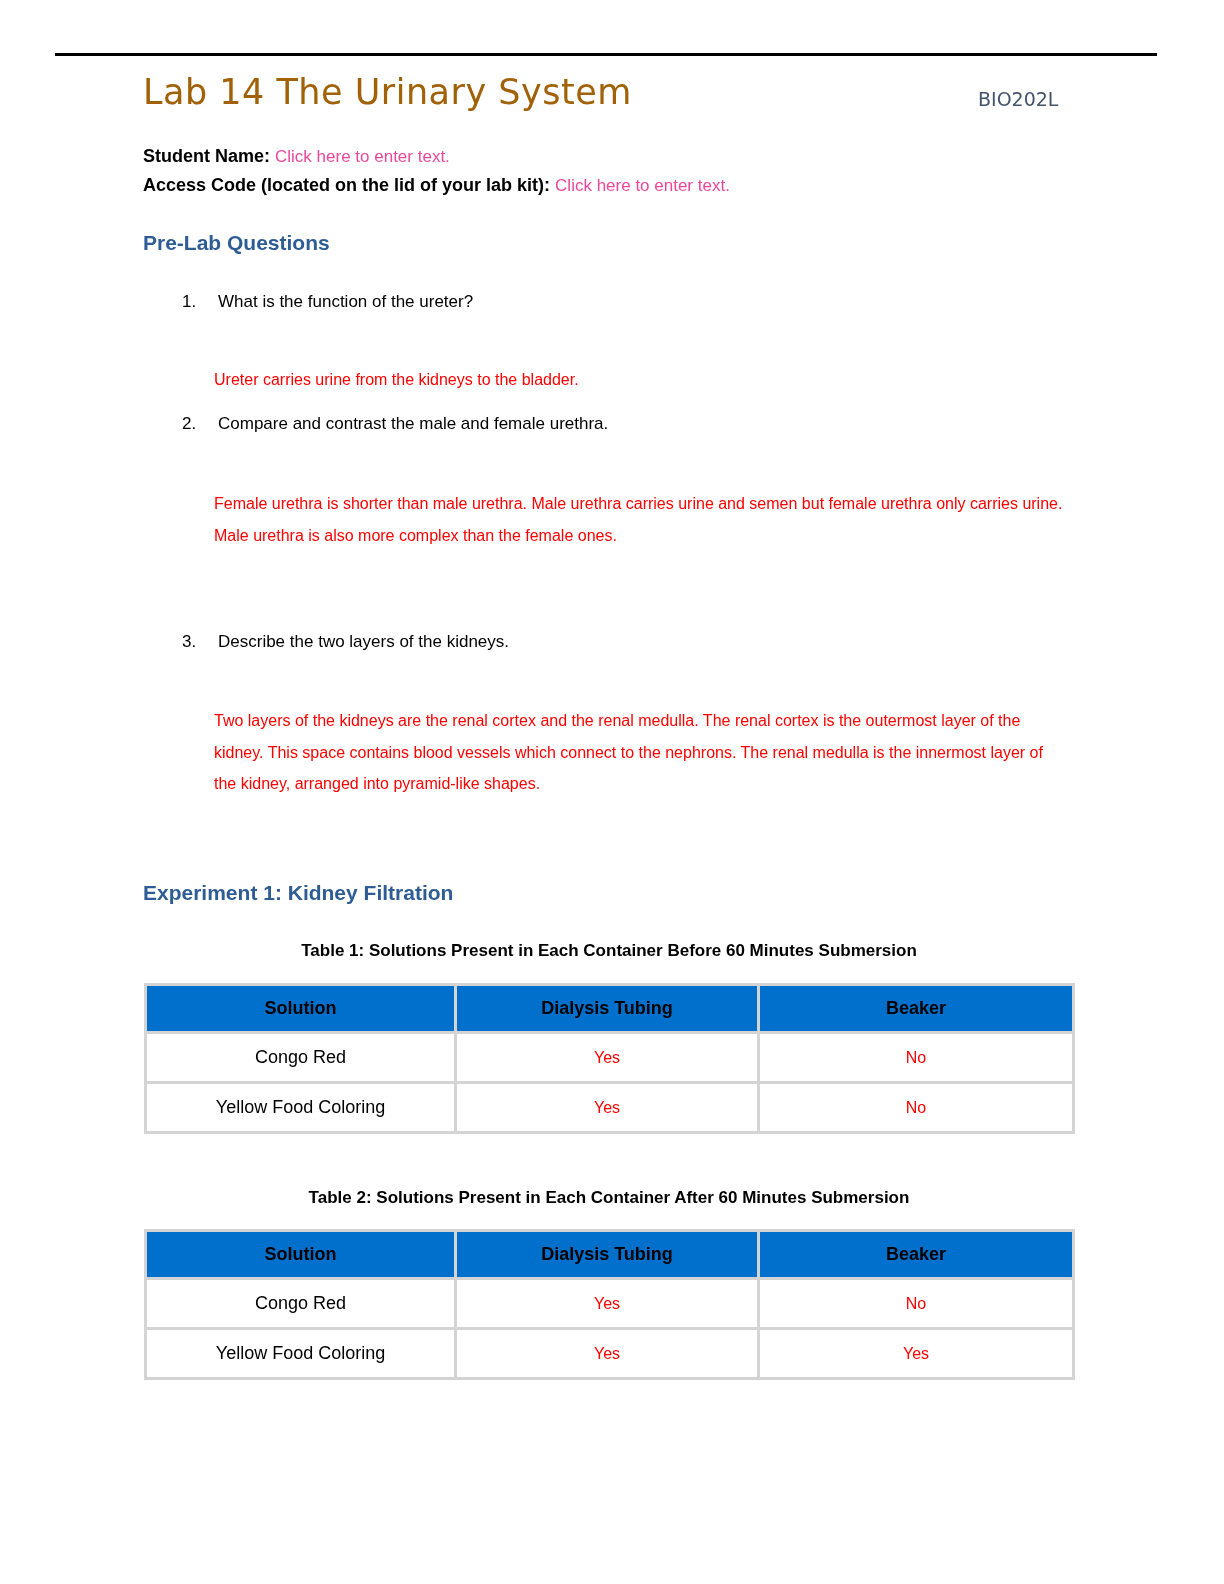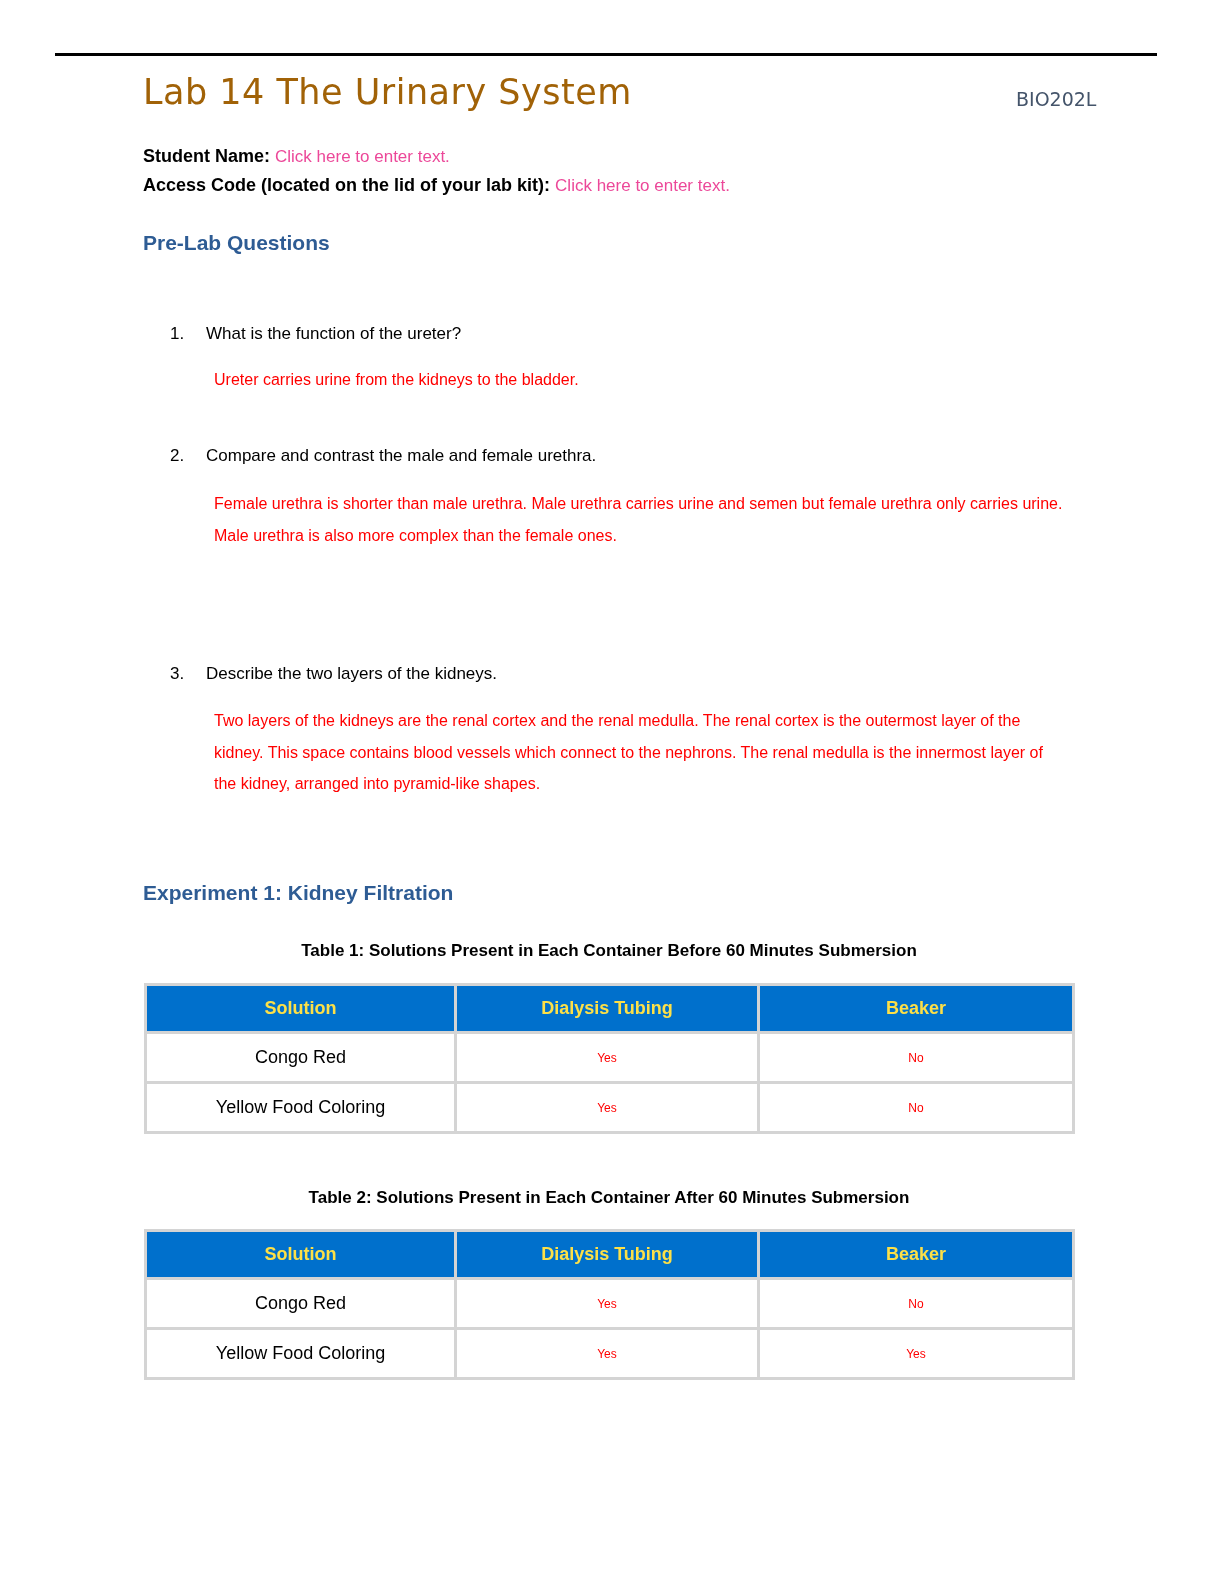--- a/index.html
+++ b/index.html
@@ -1,33 +1,33 @@
 <!DOCTYPE html>
 <html><head>
   <meta charset="utf-8">
   <style>
     html, body { margin: 0; padding: 0; background: #ffffff; }
     body { width: 1224px; height: 1584px; position: relative; font-family: "Liberation Sans", sans-serif; color: #000; overflow: hidden; }
     .top-rule { position: absolute; left: 55px; top: 53px; width: 1102px; height: 3px; background: #000; }
     .title { position: absolute; left: 143px; top: 72px; font-family: "DejaVu Sans", sans-serif; font-size: 35px; color: #a16207; letter-spacing: 0.5px; }
-    .course { position: absolute; left: 1016px; top: 88px; font-family: "DejaVu Sans", sans-serif; font-size: 19px; color: #44546a; }
+    .course { position: absolute; left: 978px; top: 88px; font-family: "DejaVu Sans", sans-serif; font-size: 19px; color: #44546a; }
     .field-line { position: absolute; left: 143px; font-size: 18px; font-weight: bold; }
     .field-line .ph { font-weight: normal; color: #ec4899; font-size: 17px; }
     .h2 { position: absolute; left: 143px; font-size: 21px; font-weight: bold; color: #2e5c94; }
-    .q { position: absolute; left: 170px; font-size: 17px; margin-top: 32px; }
+    .q { position: absolute; left: 182px; font-size: 17px; }
     .q .num { display: inline-block; width: 36px; }
     .ans { position: absolute; left: 214px; width: 850px; font-size: 16px; color: #ff0000; line-height: 31.5px; }
     .caption { position: absolute; left: 143px; width: 932px; text-align: center; font-size: 17px; font-weight: bold; }
     table.data { position: absolute; left: 144px; width: 931px; border-collapse: separate; border-spacing: 0; border: 3px solid #d4d4d4; }
     table.data th, table.data td { text-align: center; border-right: 3px solid #d4d4d4; border-bottom: 3px solid #d4d4d4; padding: 0; }
     table.data tr > *:last-child { border-right: none; }
     table.data tr:last-child td { border-bottom: none; }
-    table.data th { background: #0070cc; color: #fde047; font-size: 18px; font-weight: bold; height: 45px; }
+    table.data th { background: #0070cc; color: #000000; font-size: 18px; font-weight: bold; height: 45px; }
     table.data td { height: 47px; font-size: 18px; }
-    table.data td.val { color: #ff0000; font-size: 12px; }
+    table.data td.val { color: #ff0000; font-size: 16px; }
     col.c1 { width: 310px; } col.c2 { width: 303px; } col.c3 { width: 312px; }
   </style>
 </head>
 <body>
 
 <div class="top-rule"></div>
 <div class="title">Lab 14 The Urinary System</div>
 <div class="course">BIO202L</div>
 
 <div class="field-line" style="top:146px;">

